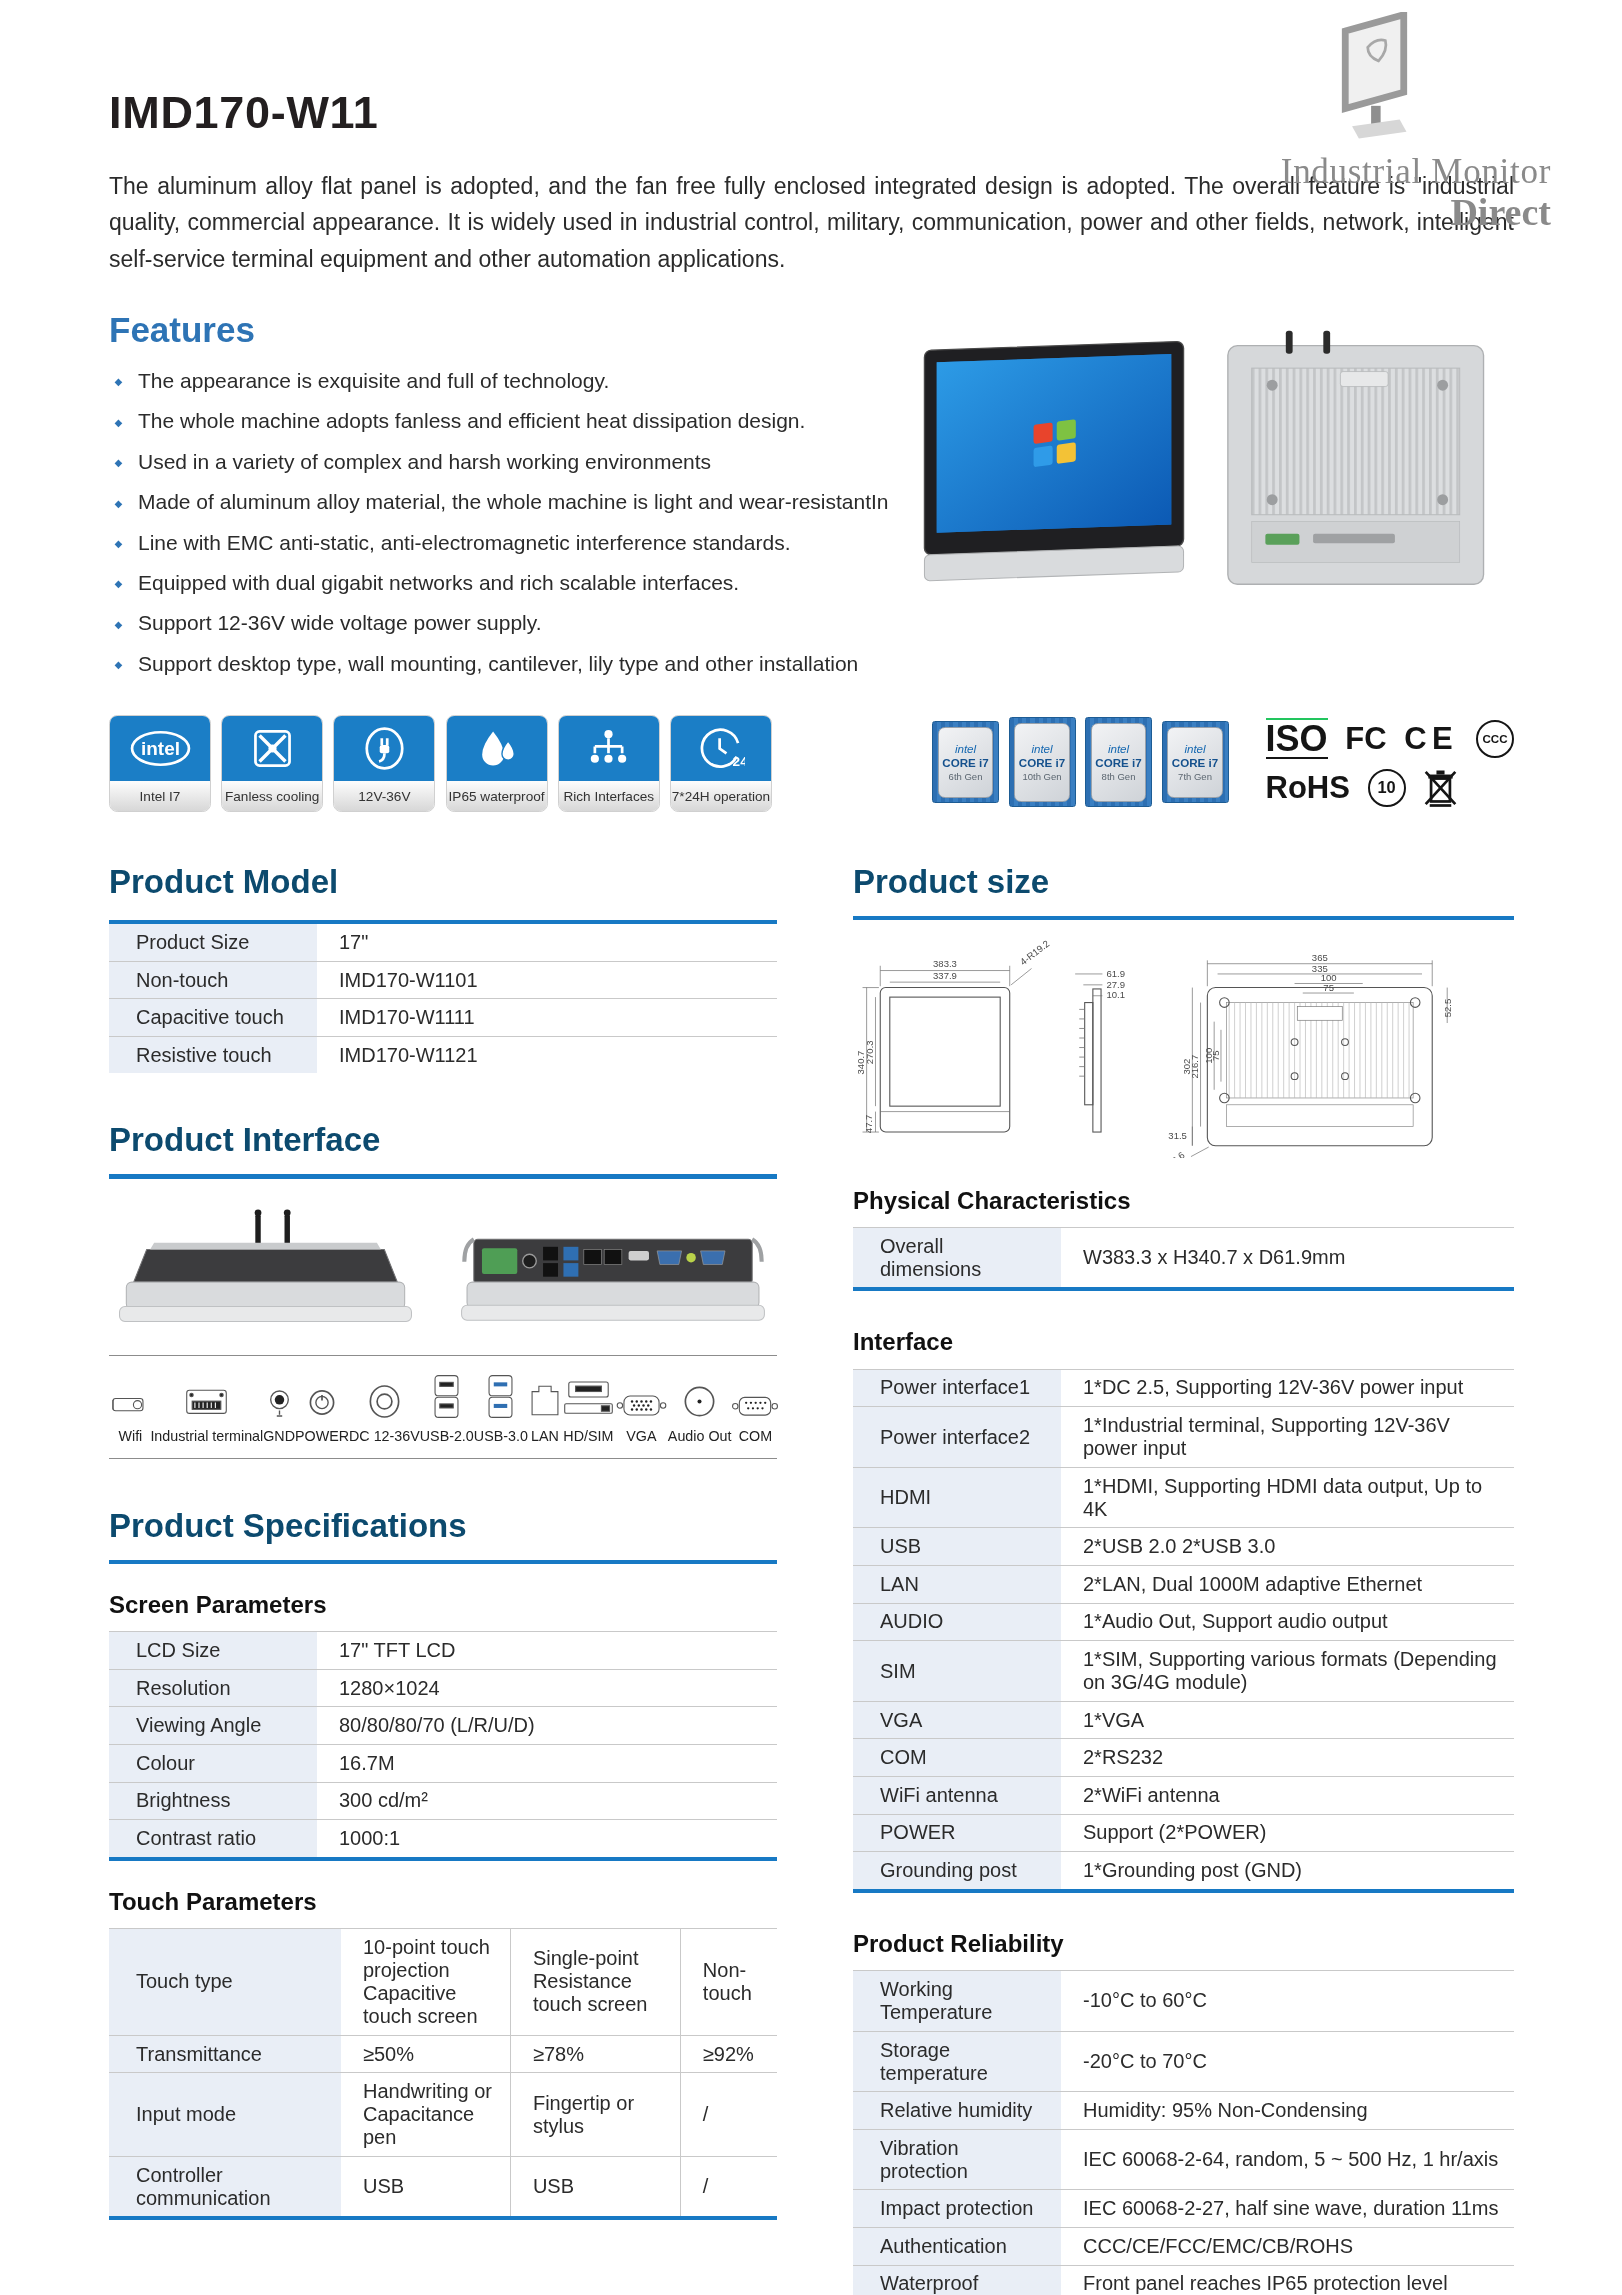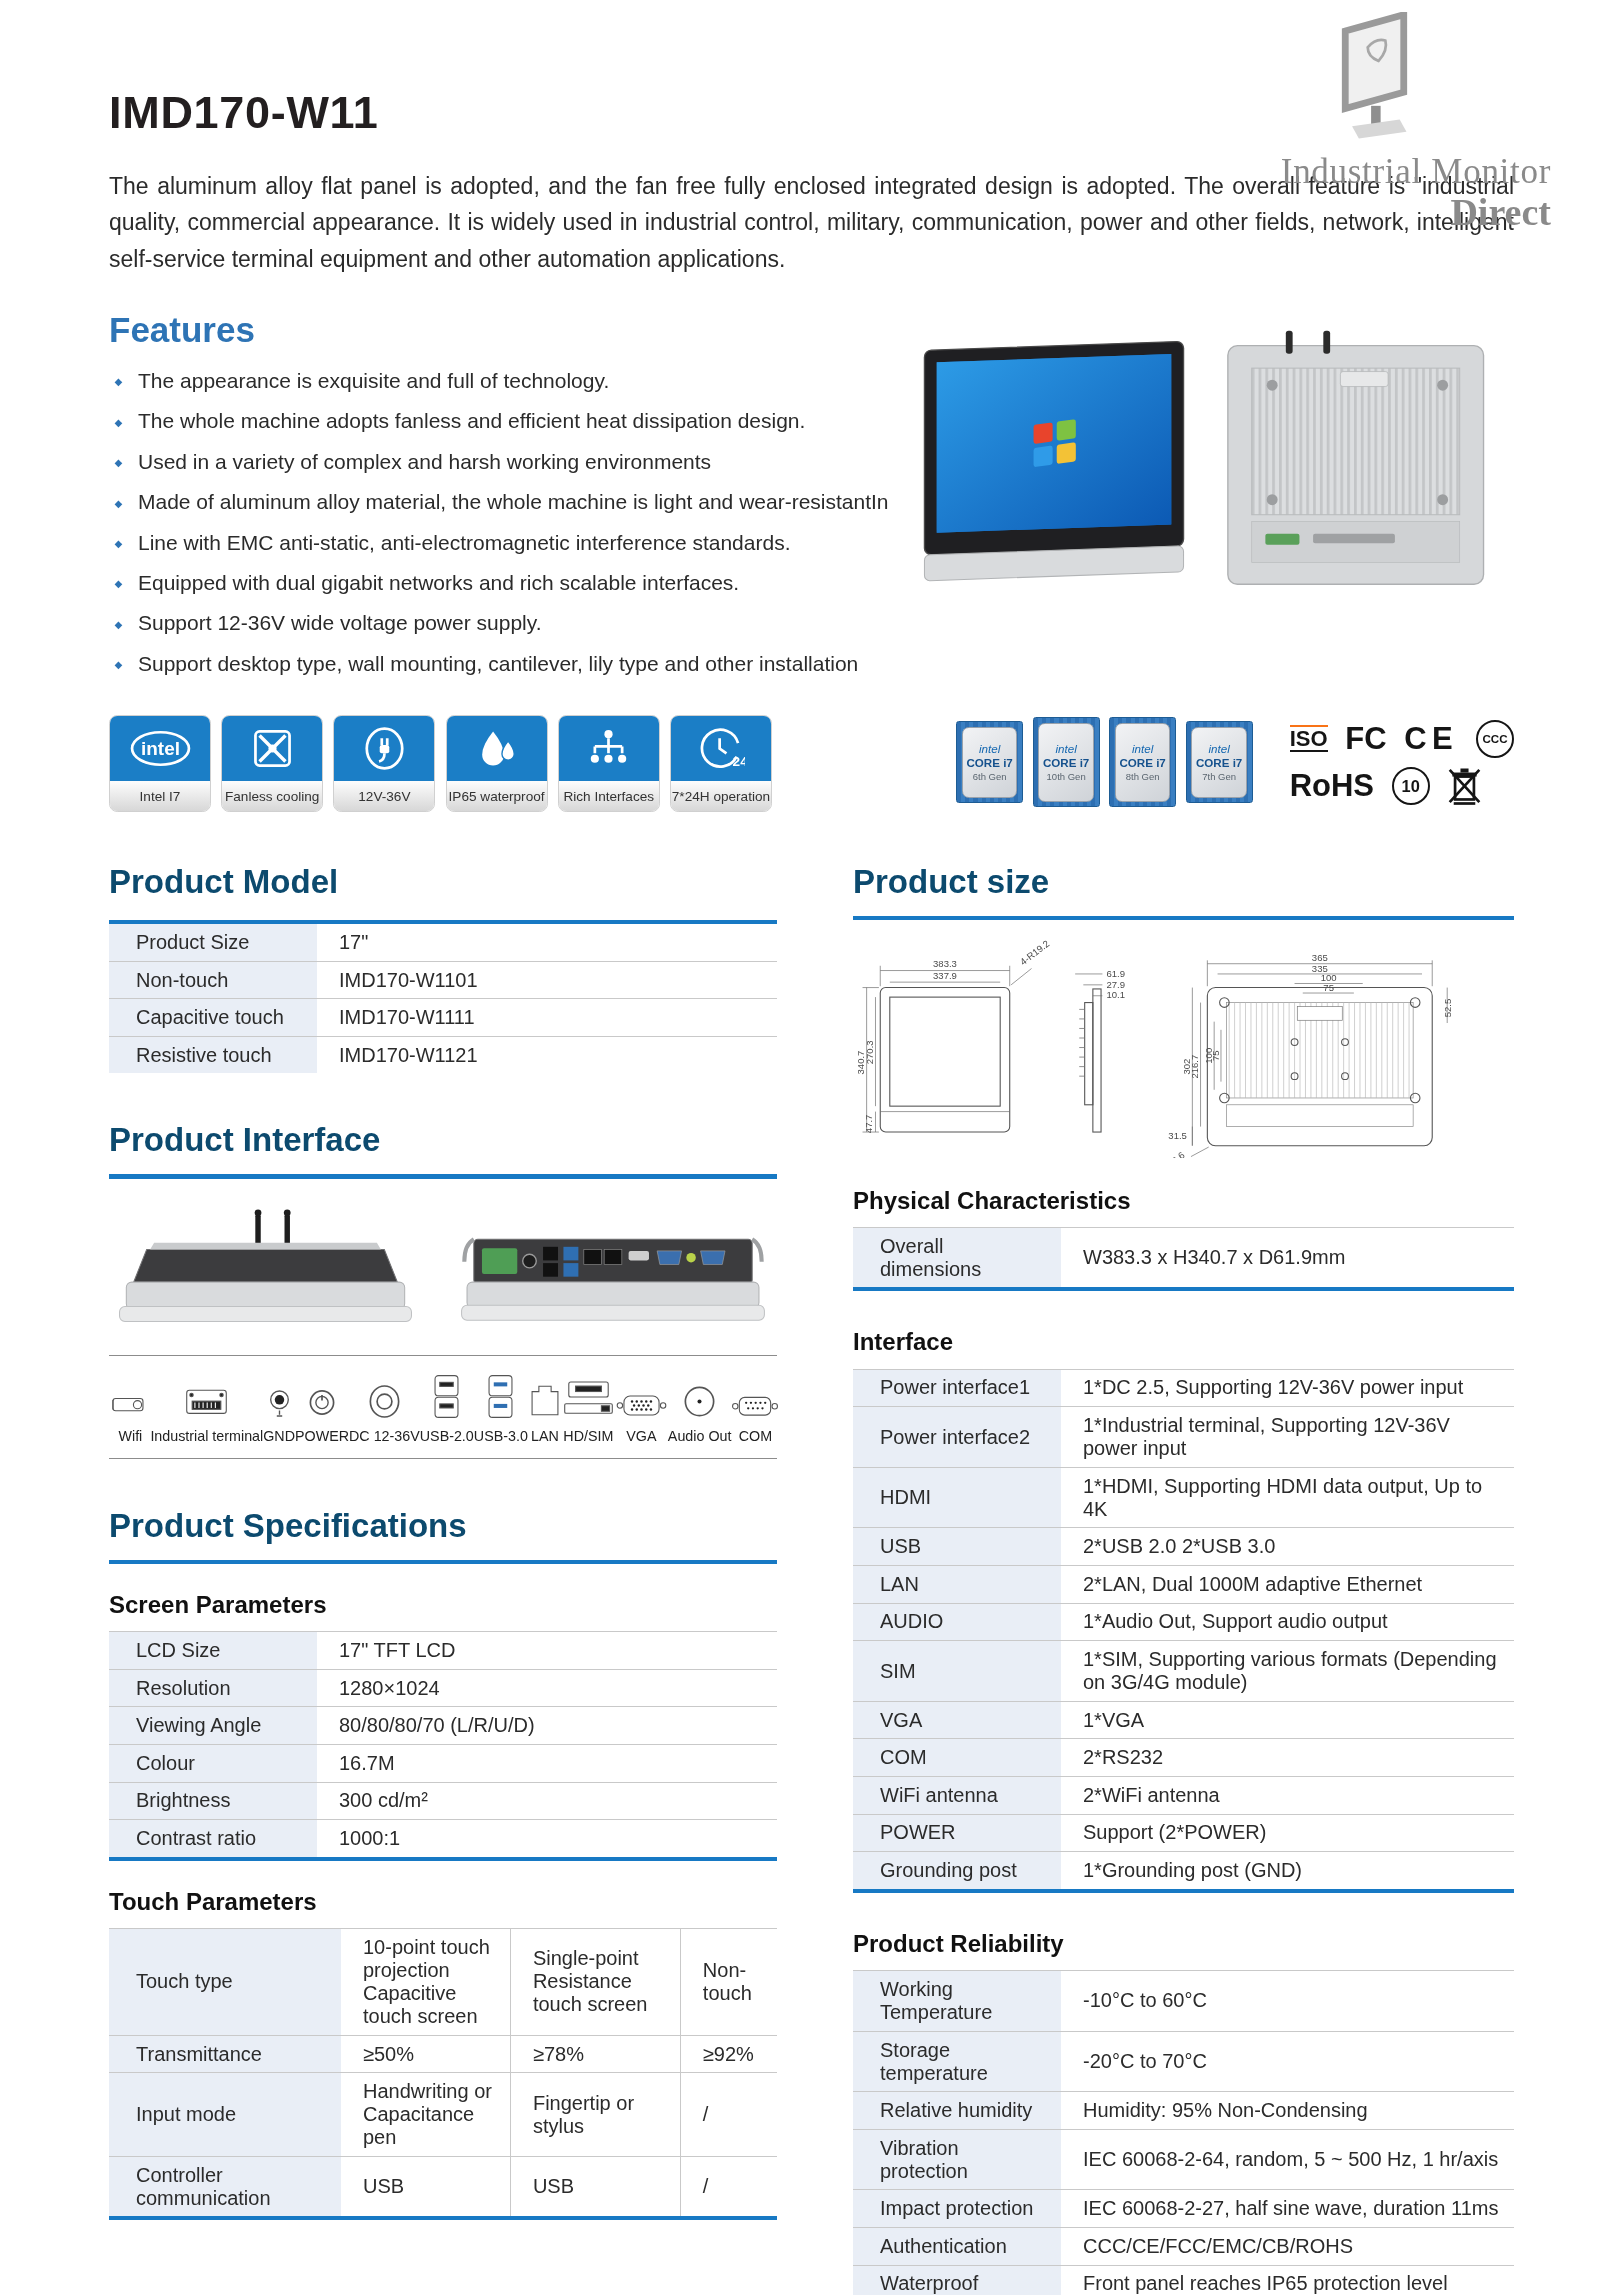--- a/index.html
+++ b/index.html
@@ -43,21 +43,21 @@
       repeating-linear-gradient(90deg,#2d6fb2 0 4.1px,#3a7fc2 4.1px 8.2px);
       border:1.4px solid #1d5c94; border-radius:2.7px; padding:4.8px; }
   .chip-inner { width:100%; height:100%; background:linear-gradient(145deg,#f2f3f5,#cfd3d8); border-radius:6.8px; border:1.4px solid #9aa2ab;
       display:flex; flex-direction:column; align-items:center; justify-content:center; }
   .chip-brand { font-size:11.6px; color:#1467b0; font-style:italic; }
   .chip-core { font-size:11.6px; font-weight:bold; color:#15518d; margin-top:1.4px; }
   .chip-gen { font-size:9.5px; color:#5b6670; margin-top:2px; }
   .certs { display:flex; flex-direction:column; gap:9.5px; }
   .cert-row { display:flex; align-items:center; gap:17.7px; }
   .cert-text { font-size:31px; font-weight:bold; color:#151515; letter-spacing:0; }
-  .cert-text.iso { font-size:22px; border-top:2px solid #f97316; border-bottom:2px solid #151515; line-height:1.05; }
+  .cert-text.iso { font-size:36px; border-top:2px solid #22c55e; border-bottom:2px solid #151515; line-height:1.05; }
   .cert-ce { letter-spacing:5.5px; }
   .circle-cert { width:38px; height:38px; border:2.7px solid #151515; border-radius:50%; display:flex; align-items:center; justify-content:center; font-size:16.4px; font-weight:bold; color:#151515; }
 
   
   .cols { display:flex; gap:76px; margin-top:51px; align-items:flex-start; }
   .col-left { width:668px; flex-shrink:0; }
   .col-right { flex:1; }
 
   .section-h2 { font-size:33px; font-weight:bold; color:#0c4a6e; }
   .section-h3 { font-size:24px; font-weight:bold; color:#111; }

